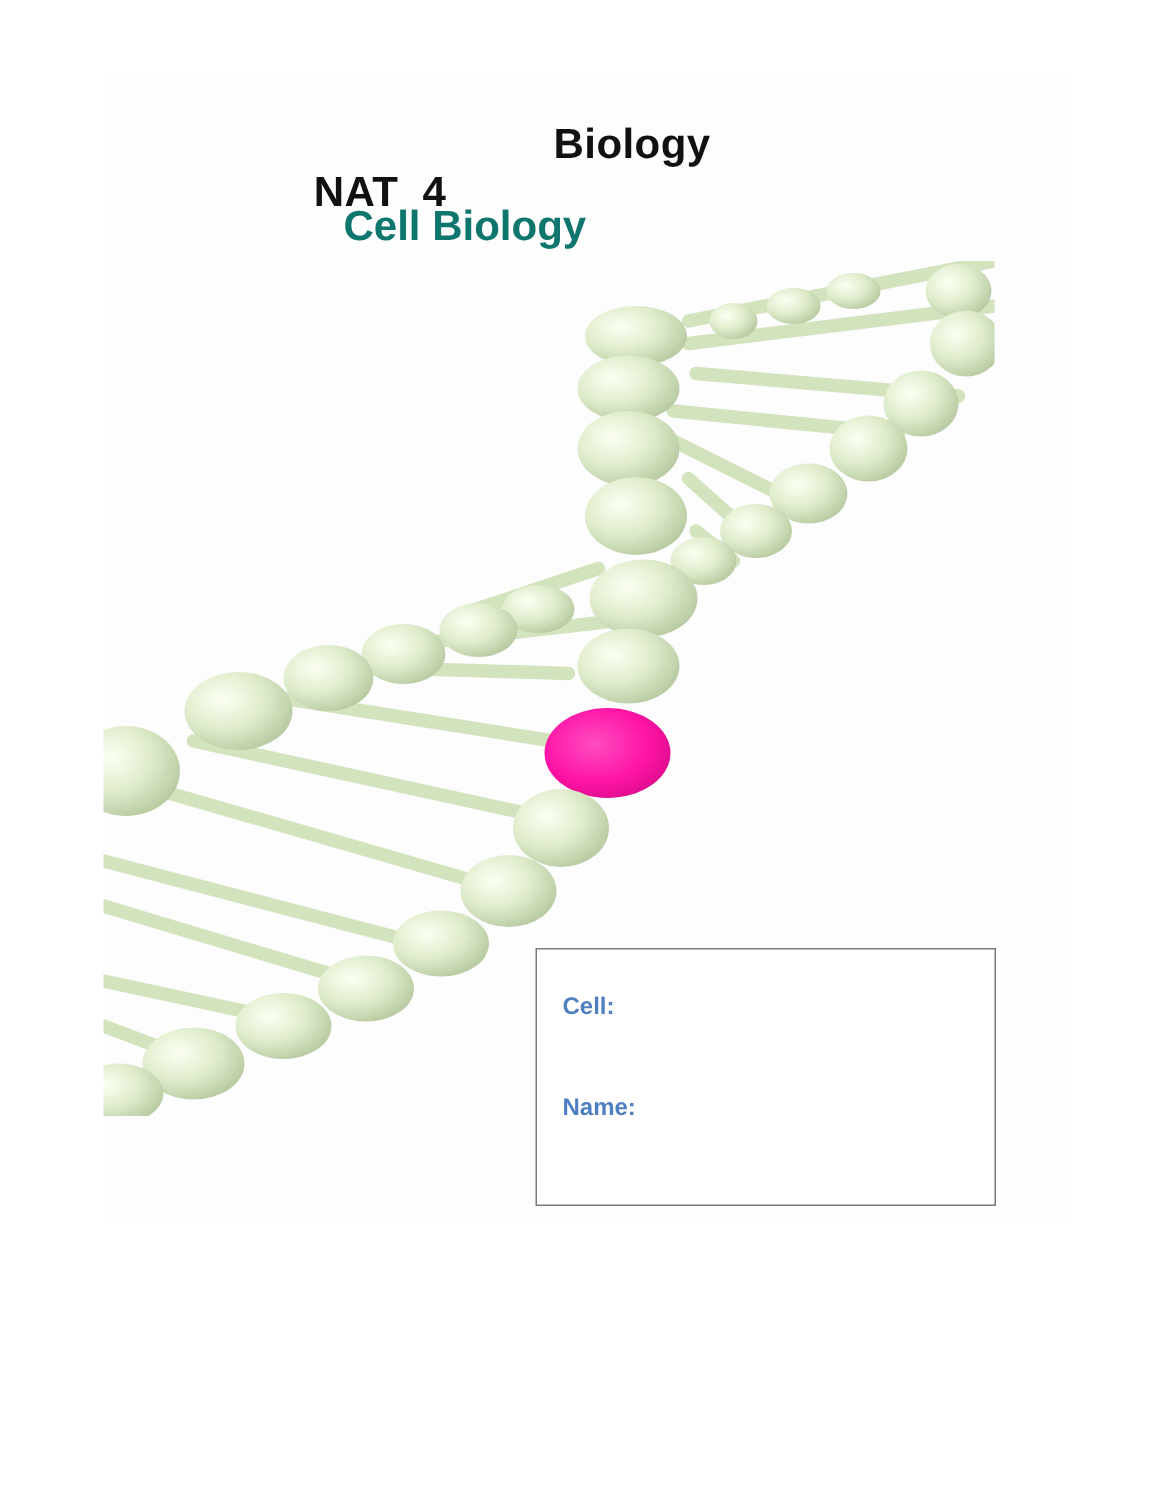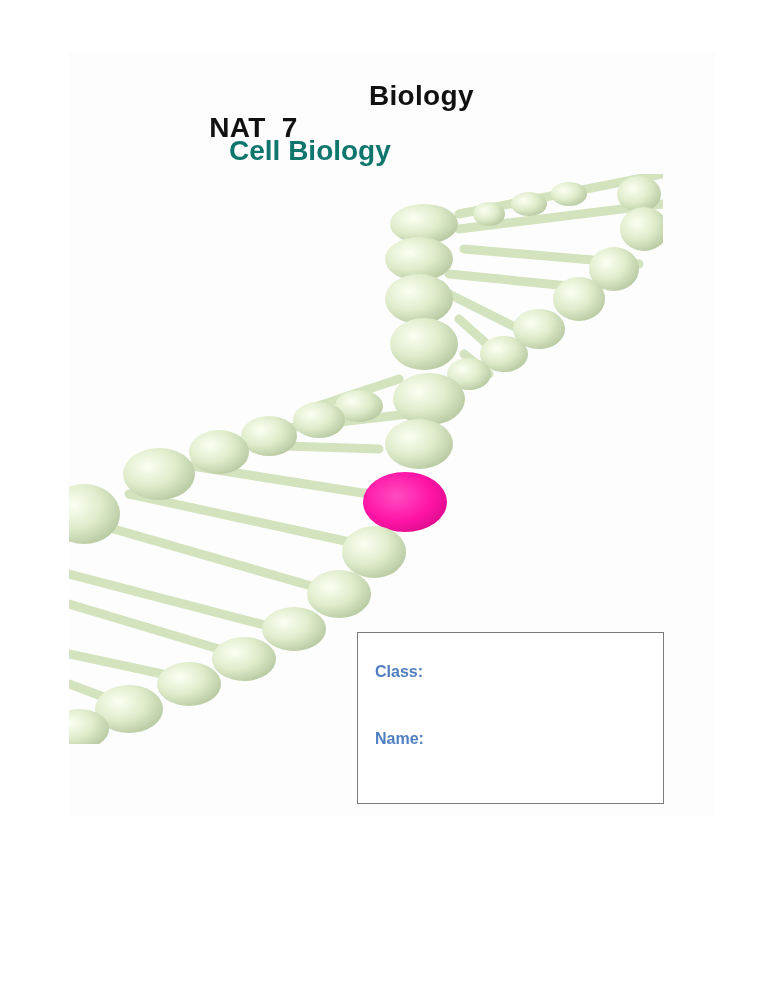--- a/index.html
+++ b/index.html
@@ -13,21 +13,21 @@
   .info-label { position: absolute; left: 17px; font-size: 16px; font-weight: bold; color: #4f7fc0; }
   .name-label { top: 30px; }
   .class-label { top: 97px; }
 </style>
 </head>
 <body>
 
 <div class="cover"></div>
 
 <div class="title-line1">
-  <span>NAT  7</span>
+  <span>NAT  4</span>
   <span class="biology">Biology</span>
 </div>
 <div class="title-line2">Cell Biology</div>
 
 <svg class="dna" viewBox="0 0 594 570" xmlns="http://www.w3.org/2000/svg">
   <defs>
     <radialGradient id="ball" cx="35%" cy="35%" r="70%">
       <stop offset="0%" stop-color="#fbfff2"></stop>
       <stop offset="55%" stop-color="#dfeccb"></stop>
       <stop offset="100%" stop-color="#b9cba3"></stop>
@@ -106,15 +106,15 @@
       <ellipse cx="225" cy="455" rx="32" ry="22"></ellipse>
       <ellipse cx="175" cy="485" rx="32" ry="22"></ellipse>
       <ellipse cx="120" cy="510" rx="32" ry="22"></ellipse>
       <ellipse cx="60" cy="535" rx="34" ry="24"></ellipse>
       <ellipse cx="10" cy="555" rx="30" ry="20"></ellipse>
     </g>
   </g>
 </svg>
 
 <div class="info-box">
-  <div class="info-label name-label">Class:</div>
+  <div class="info-label name-label">Cell:</div>
   <div class="info-label class-label">Name:</div>
 </div>
 
 </body></html>

